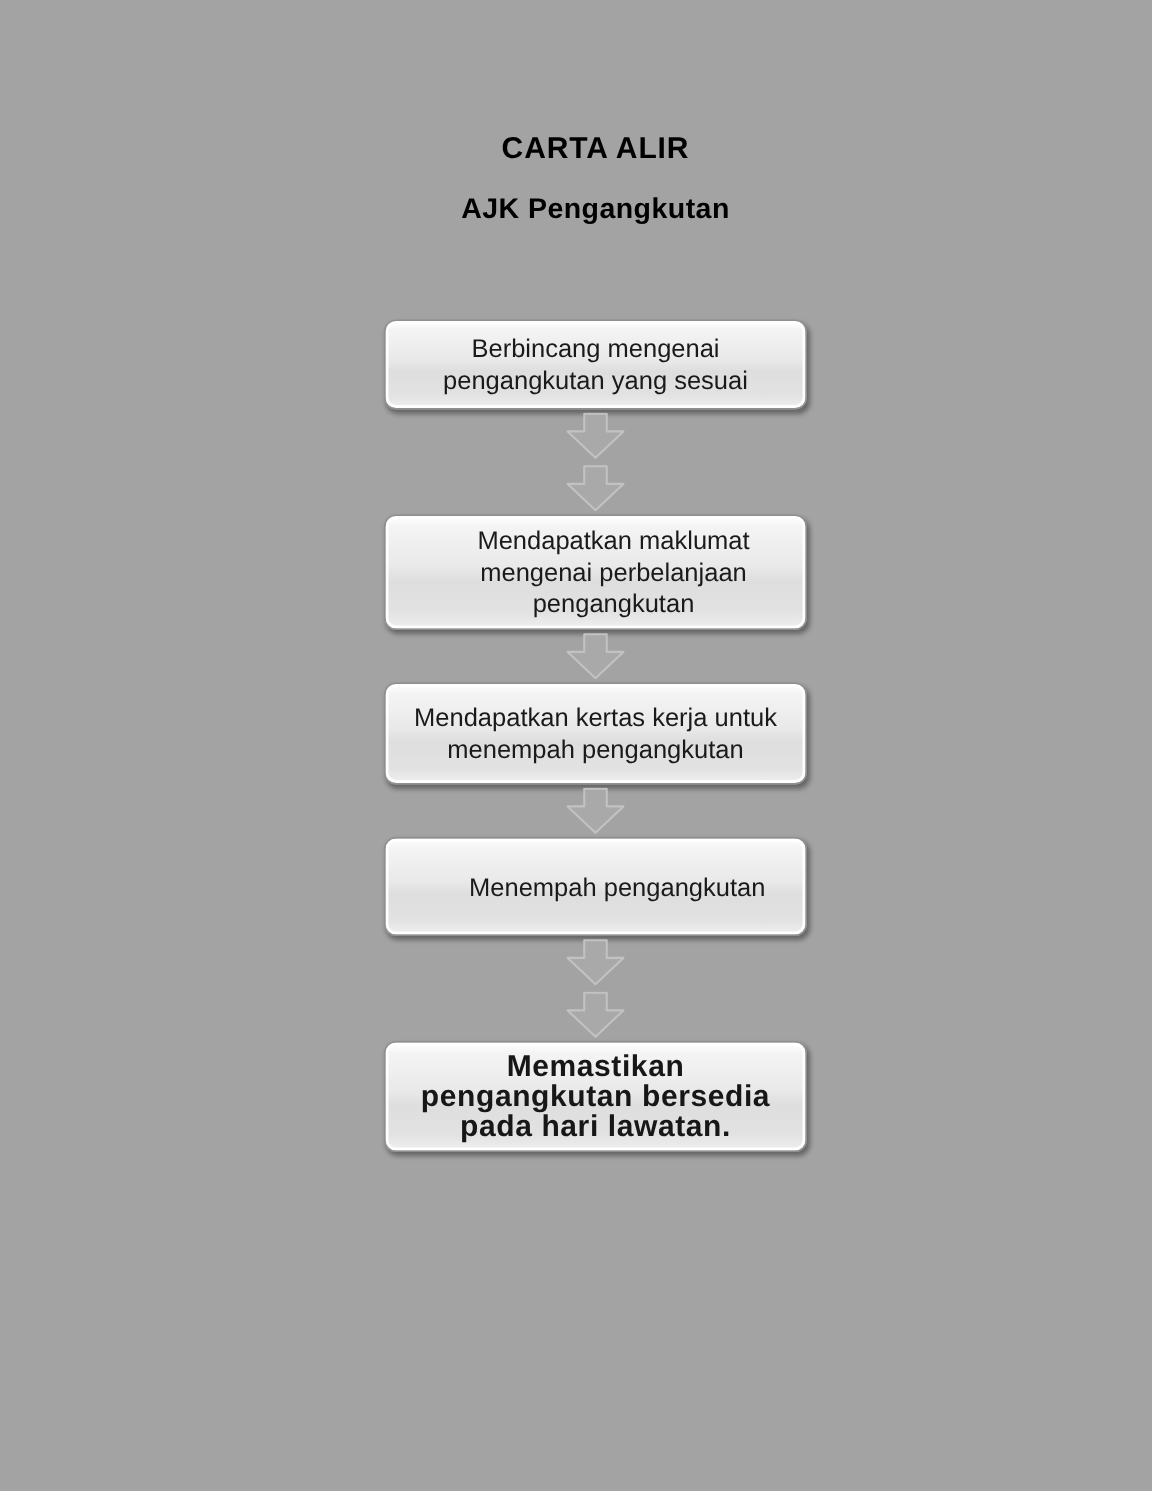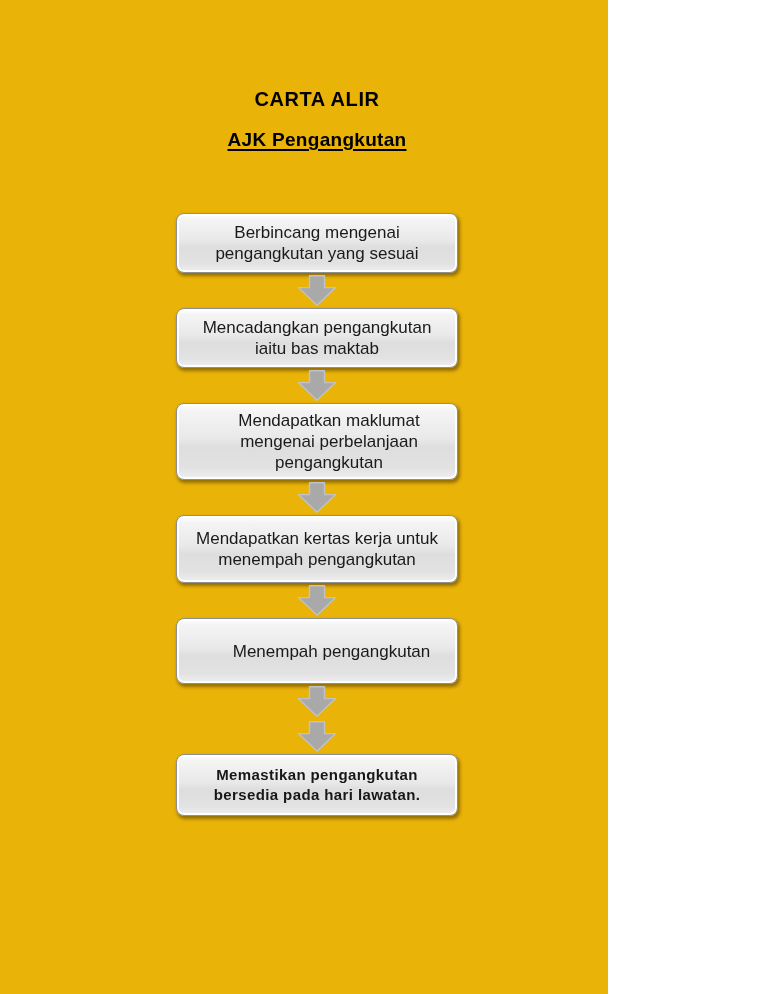--- a/index.html
+++ b/index.html
@@ -2,23 +2,23 @@
 <html><head>
 <meta charset="utf-8">
 <style>
   html, body {
     margin: 0;
     padding: 0;
     background: #ffffff;
   }
   .page {
     position: relative;
-    width: 608px;
+    width: 768px;
     height: 994px;
-    background: #eab308;
+    background: #a3a3a3;
     font-family: "Liberation Sans", sans-serif;
     overflow: hidden;
   }
   .title {
     margin: 0;
     padding-top: 88px;
     text-align: center;
     transform: translateX(13px);
     font-size: 20px;
     font-weight: bold;
@@ -29,21 +29,20 @@
     margin: 0;
     padding-top: 18px;
     text-align: center;
     transform: translateX(13px);
     font-size: 19px;
     font-weight: bold;
     color: #000000;
     letter-spacing: 0.3px;
   }
   .subtitle span {
-    text-decoration: underline;
     text-decoration-thickness: 2px;
     text-underline-offset: 3px;
   }
   .flow {
     width: 284px;
     margin: 62px auto 0;
     transform: translateX(13px);
     display: flex;
     flex-direction: column;
     align-items: center;
@@ -73,21 +72,21 @@
       inset 0 0 0 2px rgba(255,255,255,0.95),
       1.5px 2.5px 3.5px rgba(0,0,0,0.38);
   }
   .h60 { min-height: 60px; }
   .h64 { min-height: 64px; padding-left: 40px; }
   .h68 { min-height: 68px; }
   .h66 { min-height: 66px; padding-left: 45px; }
   .h62 { min-height: 62px; }
   .step-last {
     font-weight: bold;
-    font-size: 15px;
+    font-size: 20px;
     line-height: 20px;
     letter-spacing: 0.4px;
     padding: 6px 10px;
     color: #171717;
   }
   .arrow {
     margin: 2px 0;
     line-height: 0;
     flex: 0 0 auto;
   }
@@ -106,23 +105,20 @@
     <div class="step h60">
       <span>Berbincang mengenai pengangkutan yang sesuai</span>
     </div>
 
     <div class="arrow">
       <svg width="40" height="31" viewBox="0 0 40 31" aria-hidden="true">
         <polygon points="12.5,0.8 27.5,0.8 27.5,12.6 38.6,12.6 20,30.2 1.4,12.6 12.5,12.6" fill="#a9a9a9" stroke="#c2c2c2" stroke-width="1.4" stroke-linejoin="round"></polygon>
       </svg>
     </div>
 
-    <div class="step h60">
-      <span>Mencadangkan pengangkutan iaitu bas maktab</span>
-    </div>
 
     <div class="arrow">
       <svg width="40" height="31" viewBox="0 0 40 31" aria-hidden="true">
         <polygon points="12.5,0.8 27.5,0.8 27.5,12.6 38.6,12.6 20,30.2 1.4,12.6 12.5,12.6" fill="#a9a9a9" stroke="#c2c2c2" stroke-width="1.4" stroke-linejoin="round"></polygon>
       </svg>
     </div>
 
     <div class="step h64">
       <span>Mendapatkan maklumat mengenai perbelanjaan pengangkutan</span>
     </div>

